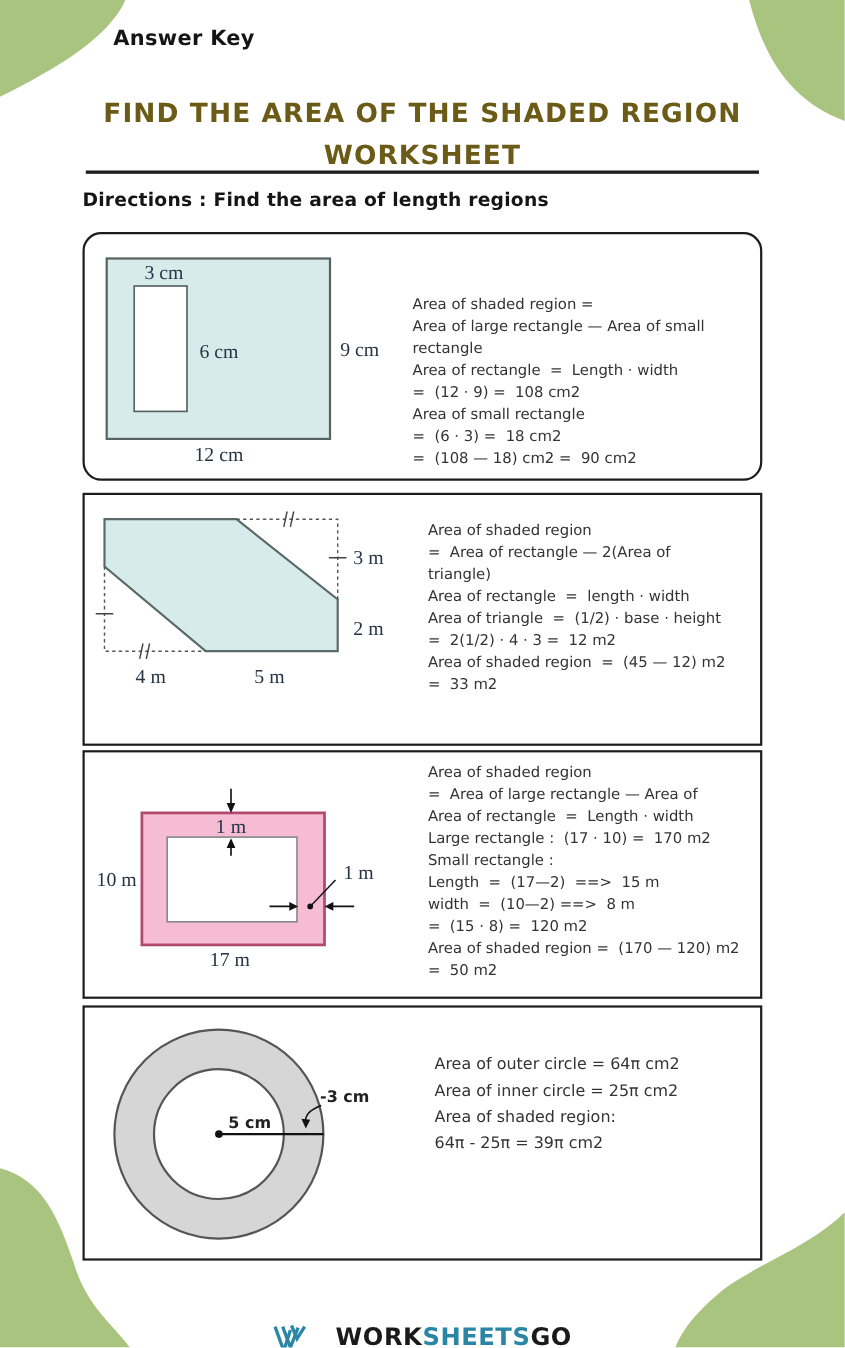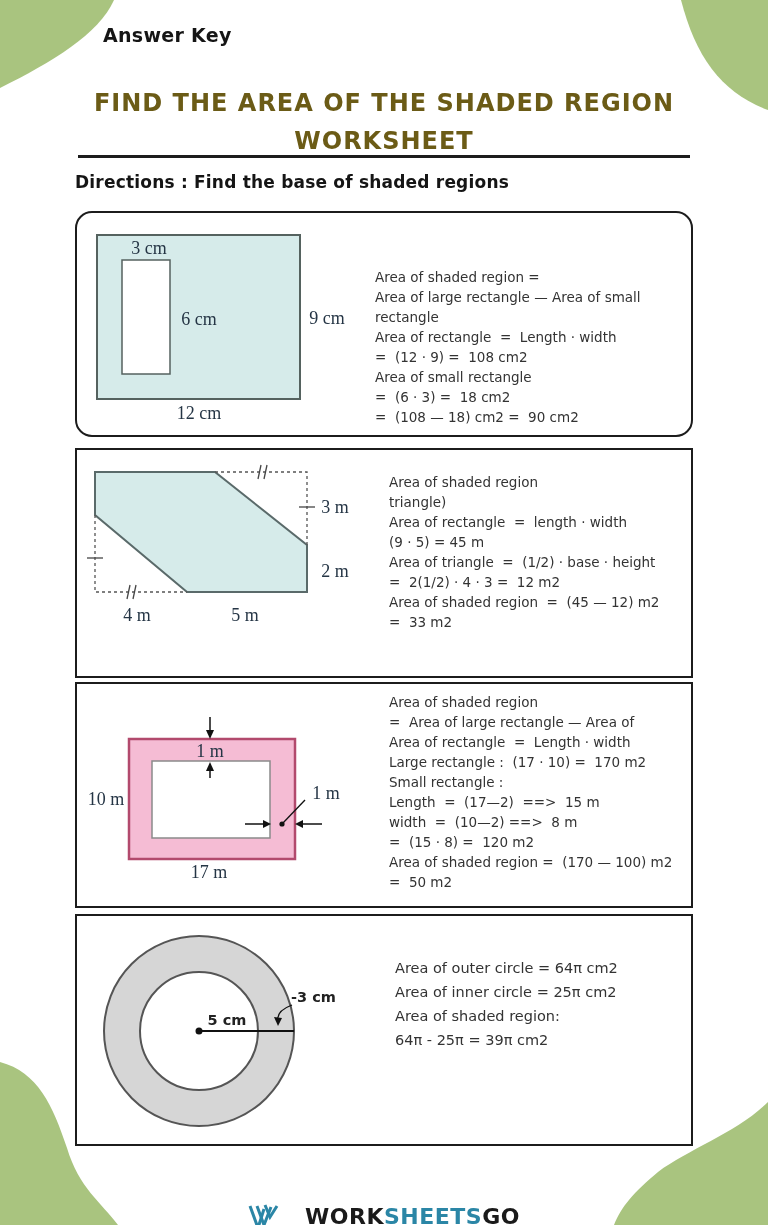--- a/index.html
+++ b/index.html
@@ -44,21 +44,21 @@
 
   <div class="answer-key">Answer Key</div>
 
   <div class="title">
     <div>FIND THE AREA OF THE SHADED REGION</div>
     <div>WORKSHEET</div>
   </div>
 
   <div class="divider"></div>
 
-  <div class="directions">Directions : Find the base of shaded regions</div>
+  <div class="directions">Directions : Find the area of length regions</div>
 
   <div class="pbox b1">
     <svg class="figure-svg" width="616" height="221" viewBox="0 0 616 221">
       <rect x="20" y="22" width="203" height="164" fill="#d6ebea" stroke="#55625f" stroke-width="2"></rect>
       <rect x="45" y="47" width="48" height="114" fill="#ffffff" stroke="#55625f" stroke-width="1.5"></rect>
       <text class="fig-label" x="72" y="41" text-anchor="middle">3 cm</text>
       <text class="fig-label" x="122" y="112" text-anchor="middle">6 cm</text>
       <text class="fig-label" x="250" y="111" text-anchor="middle">9 cm</text>
       <text class="fig-label" x="122" y="206" text-anchor="middle">12 cm</text>
     </svg>
@@ -85,23 +85,23 @@
       <line x1="10" y1="108" x2="26" y2="108" stroke="#444" stroke-width="1.3"></line>
       <line x1="53" y1="135" x2="50" y2="149" stroke="#444" stroke-width="1.3"></line>
       <line x1="59" y1="135" x2="56" y2="149" stroke="#444" stroke-width="1.3"></line>
       <text class="fig-label" x="258" y="63" text-anchor="middle">3 m</text>
       <text class="fig-label" x="258" y="127" text-anchor="middle">2 m</text>
       <text class="fig-label" x="60" y="171" text-anchor="middle">4 m</text>
       <text class="fig-label" x="168" y="171" text-anchor="middle">5 m</text>
     </svg>
     <div class="sol sol2">
       <div class="sol-line">Area of shaded region</div>
+      <div class="sol-line">=  Area of rectangle — 2(Area of</div>
       <div class="sol-line">triangle)</div>
       <div class="sol-line">Area of rectangle  =  length · width</div>
-      <div class="sol-line">(9 · 5) = 45 m</div>
       <div class="sol-line">Area of triangle  =  (1/2) · base · height</div>
       <div class="sol-line">=  2(1/2) · 4 · 3 =  12 m2</div>
       <div class="sol-line">Area of shaded region  =  (45 — 12) m2</div>
       <div class="sol-line">=  33 m2</div>
     </div>
   </div>
 
   <div class="pbox b3">
     <svg class="figure-svg" width="616" height="221" viewBox="0 0 616 221">
       <rect x="52" y="55" width="166" height="120" fill="#f5bcd4" stroke="#b24a6d" stroke-width="2.5"></rect>
@@ -123,21 +123,21 @@
     </svg>
     <div class="sol sol3">
       <div class="sol-line">Area of shaded region</div>
       <div class="sol-line">=  Area of large rectangle — Area of</div>
       <div class="sol-line">Area of rectangle  =  Length · width</div>
       <div class="sol-line">Large rectangle :  (17 · 10) =  170 m2</div>
       <div class="sol-line">Small rectangle :</div>
       <div class="sol-line">Length  =  (17—2)  ==&gt;  15 m</div>
       <div class="sol-line">width  =  (10—2) ==&gt;  8 m</div>
       <div class="sol-line">=  (15 · 8) =  120 m2</div>
-      <div class="sol-line">Area of shaded region =  (170 — 100) m2</div>
+      <div class="sol-line">Area of shaded region =  (170 — 120) m2</div>
       <div class="sol-line">=  50 m2</div>
     </div>
   </div>
 
   <div class="pbox b4">
     <svg class="figure-svg" width="616" height="227" viewBox="0 0 616 227">
       <circle cx="122" cy="115" r="95" fill="#d6d6d6" stroke="#555" stroke-width="2"></circle>
       <circle cx="122" cy="115" r="59" fill="#ffffff" stroke="#555" stroke-width="2"></circle>
       <line x1="122" y1="115" x2="217" y2="115" stroke="#111" stroke-width="2.2"></line>
       <circle cx="122" cy="115" r="3.5" fill="#111"></circle>

